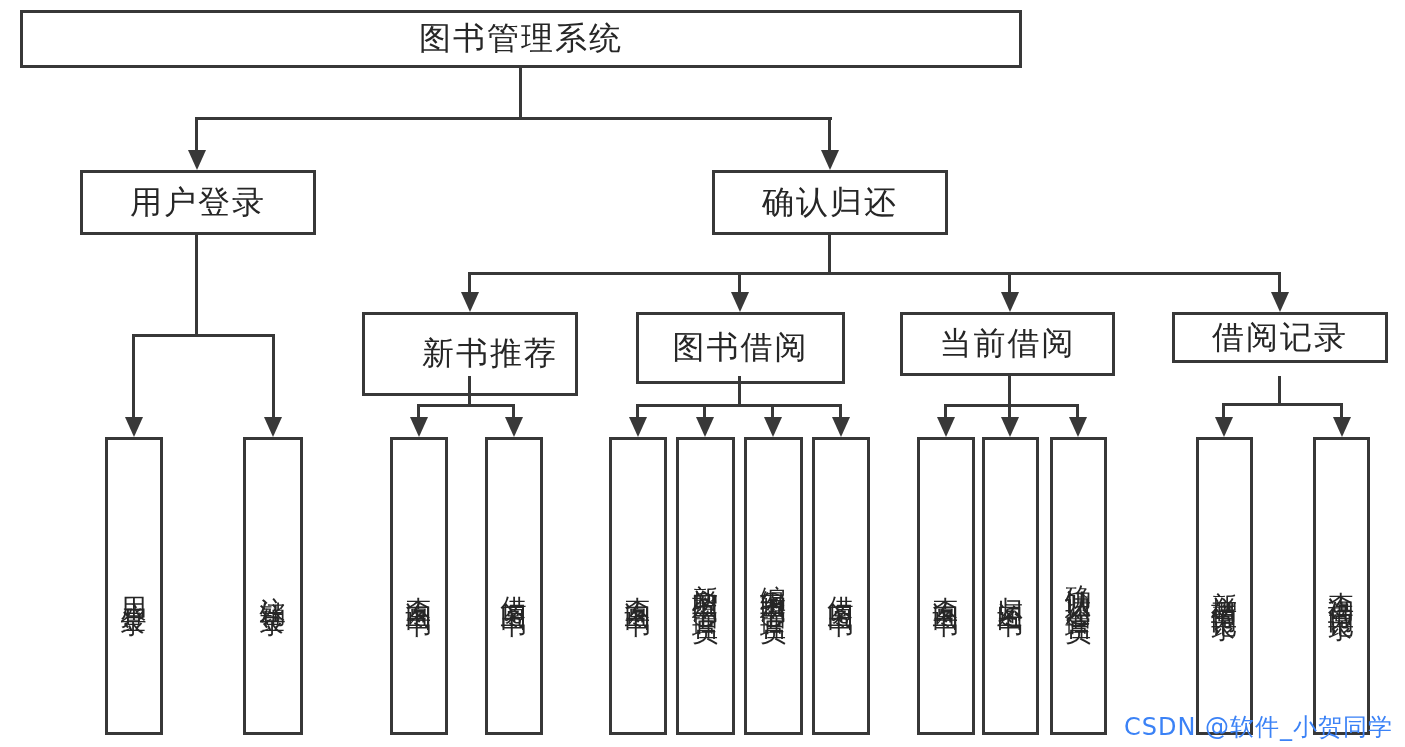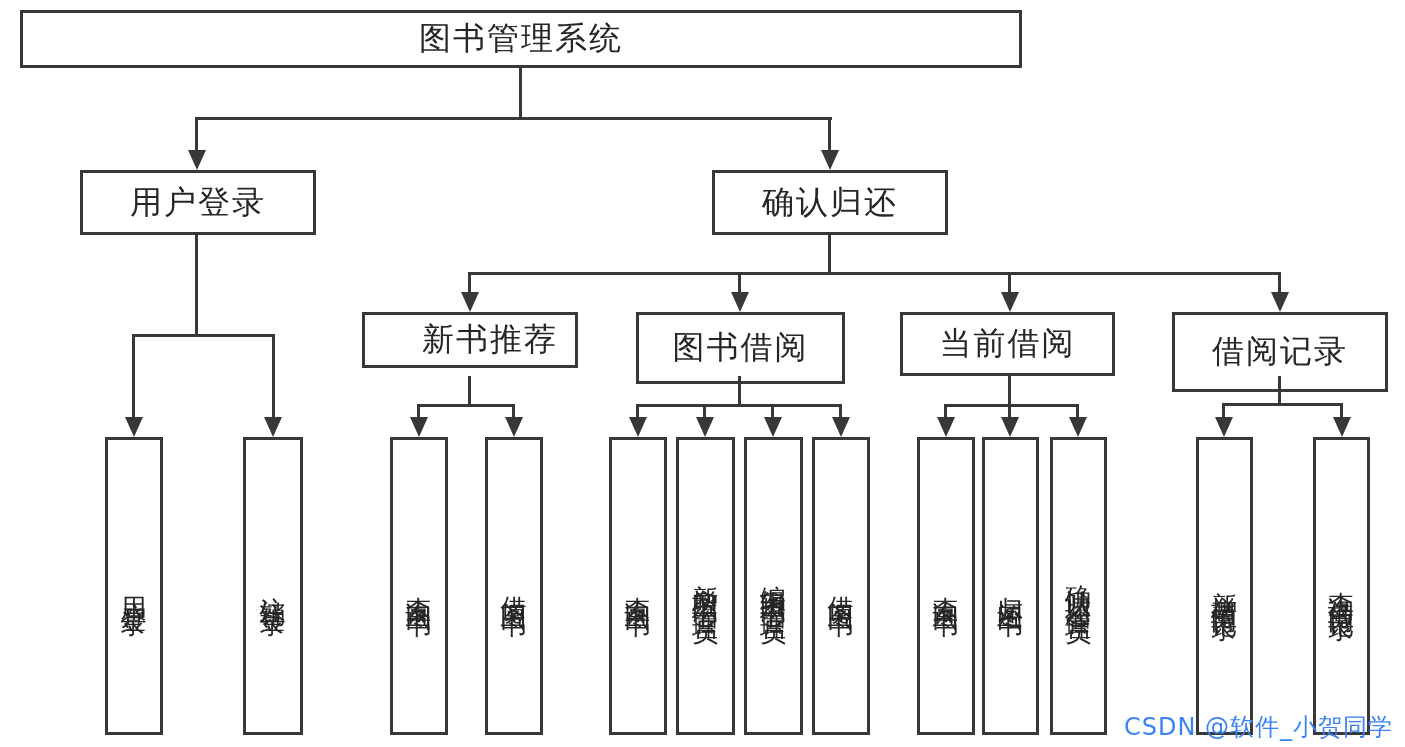--- a/index.html
+++ b/index.html
@@ -55,33 +55,33 @@
   </div>
 
   <div class="box hbox" style="left:80px;top:170px;width:236px;height:65px;">
     <span>用户登录</span>
   </div>
 
   <div class="box hbox" style="left:712px;top:170px;width:236px;height:65px;">
     <span>确认归还</span>
   </div>
 
-  <div class="box hbox" style="left:362px;top:312px;width:216px;height:56px;padding-left:40px;">
+  <div class="box hbox" style="left:362px;top:312px;width:216px;height:84px;padding-left:40px;">
     <span>新书推荐</span>
   </div>
 
   <div class="box hbox" style="left:636px;top:312px;width:209px;height:72px;">
     <span>图书借阅</span>
   </div>
 
   <div class="box hbox" style="left:900px;top:312px;width:215px;height:64px;">
     <span>当前借阅</span>
   </div>
 
-  <div class="box hbox" style="left:1172px;top:312px;width:216px;height:80px;">
+  <div class="box hbox" style="left:1172px;top:312px;width:216px;height:51px;">
     <span>借阅记录</span>
   </div>
 
   <div class="box vbox" style="left:105px;top:437px;width:58px;height:298px;">
     <span>用户登录</span>
   </div>
   <div class="box vbox" style="left:243px;top:437px;width:60px;height:298px;">
     <span>注销登录</span>
   </div>
 

